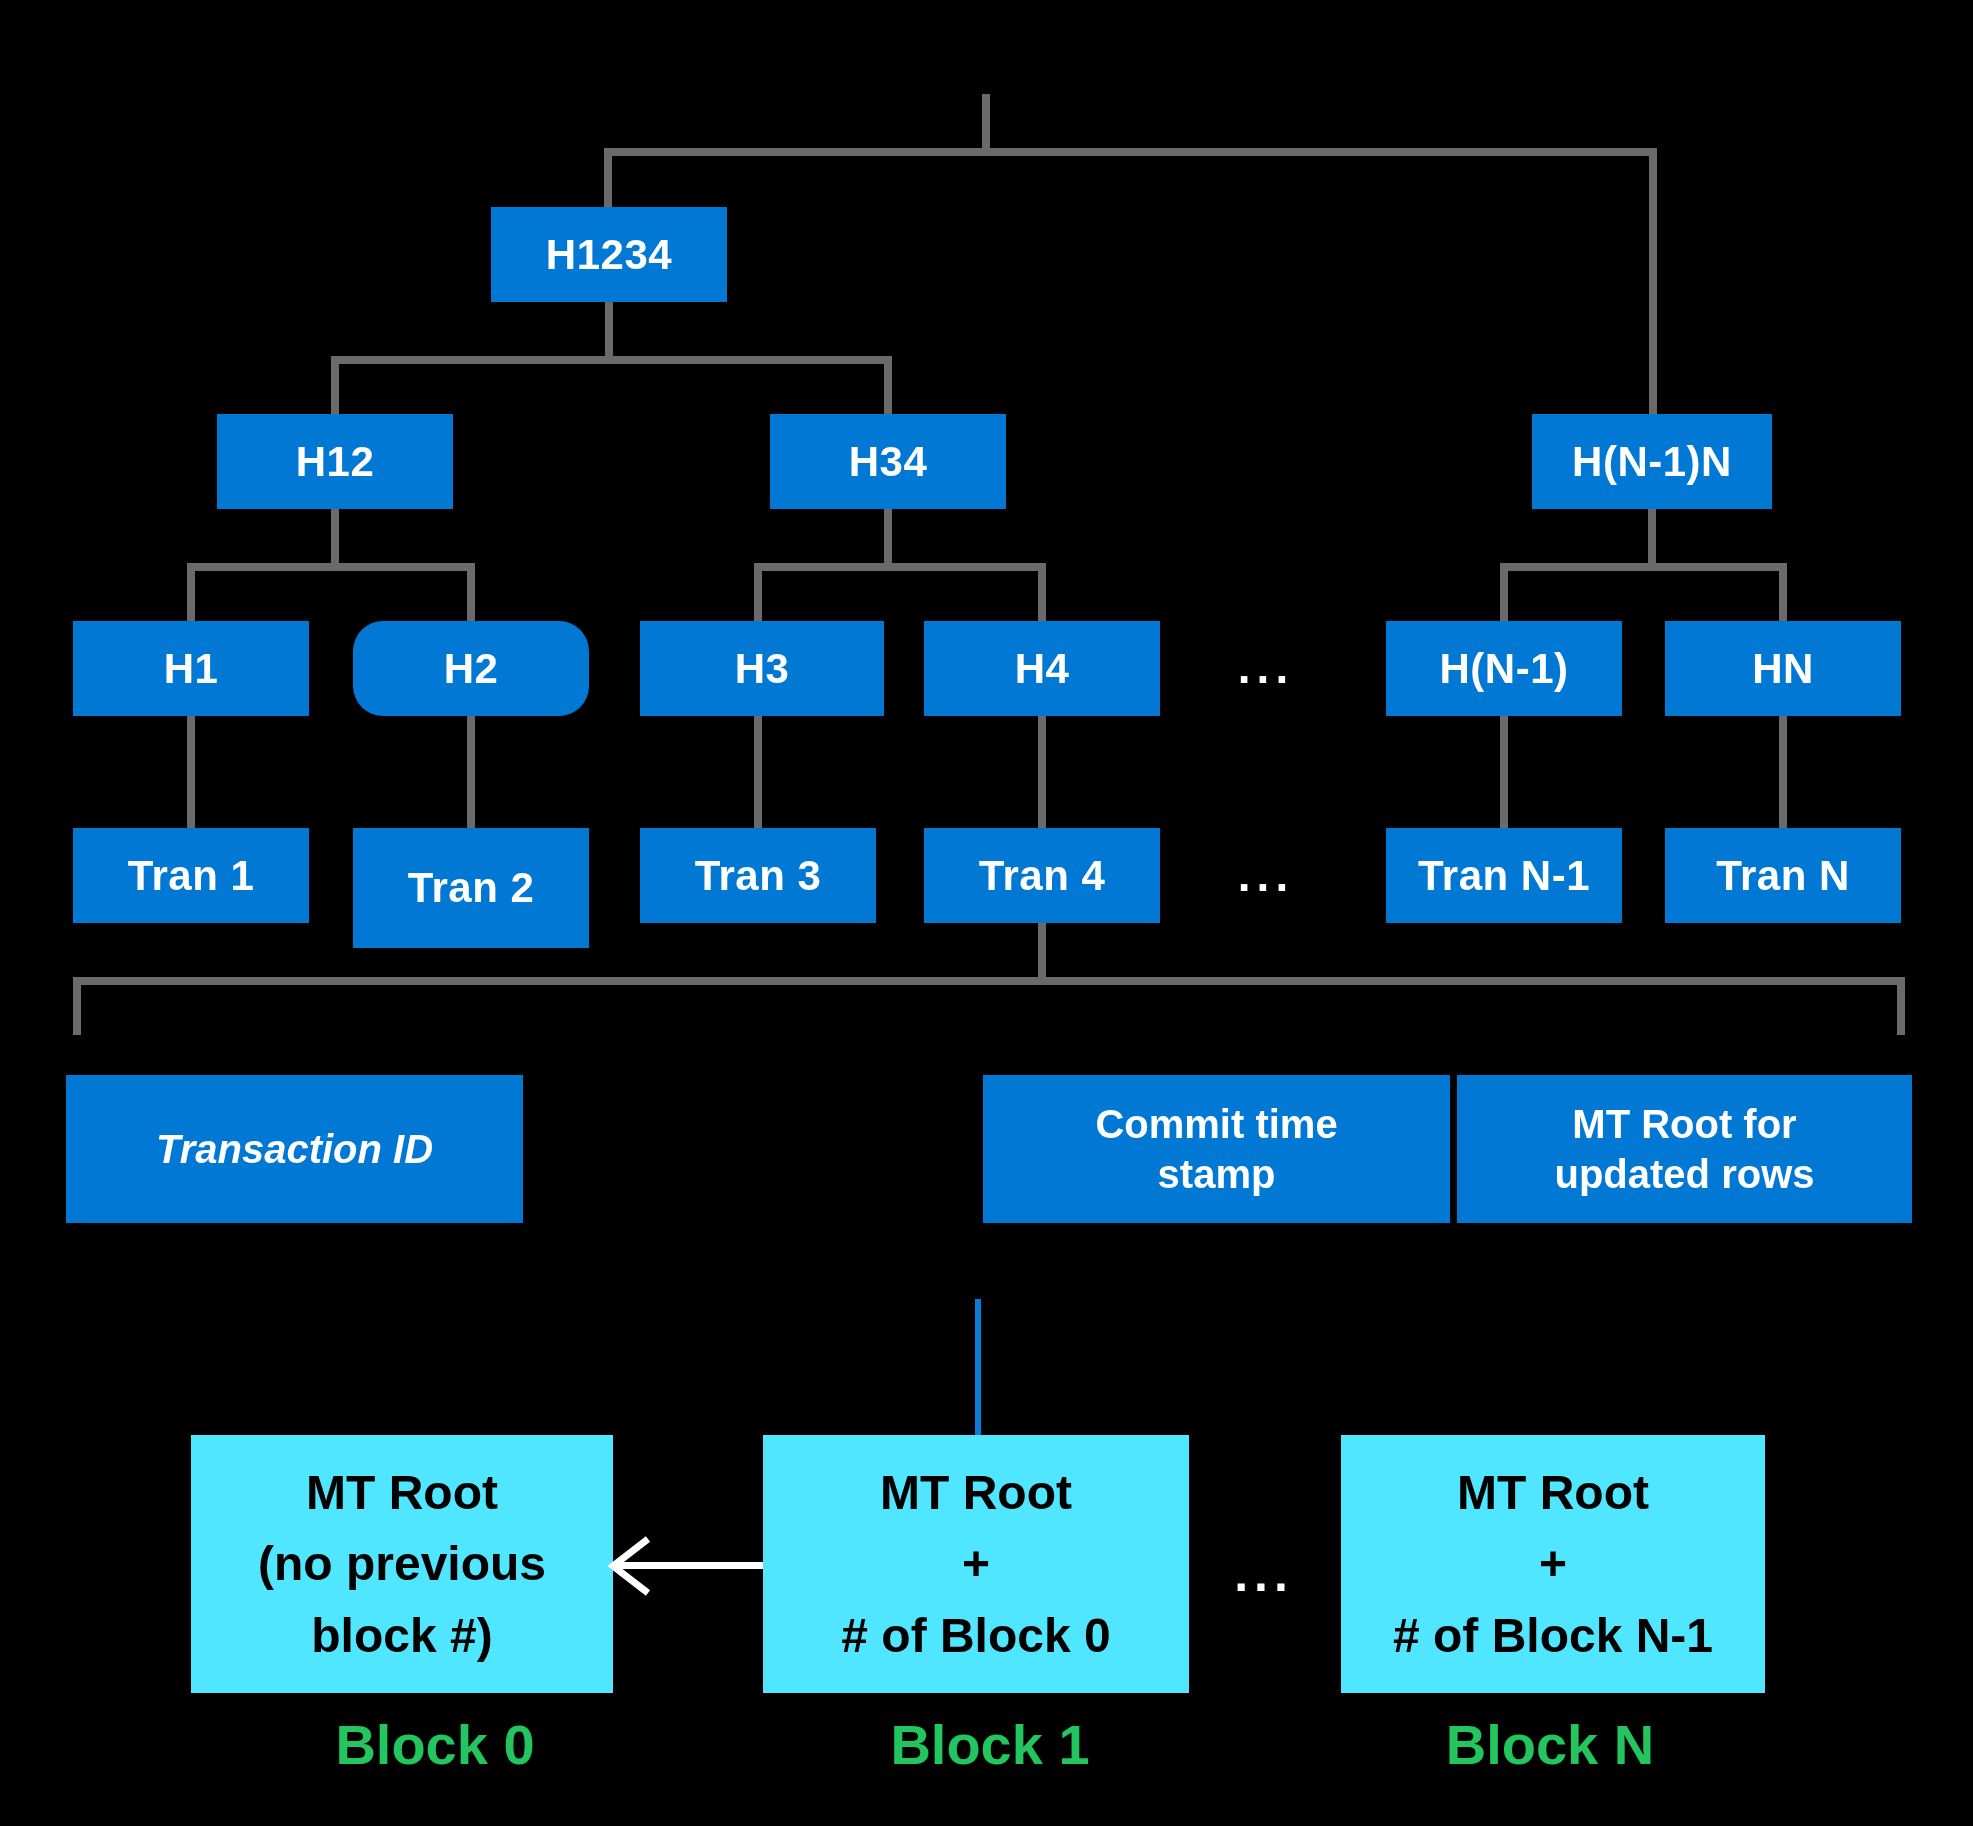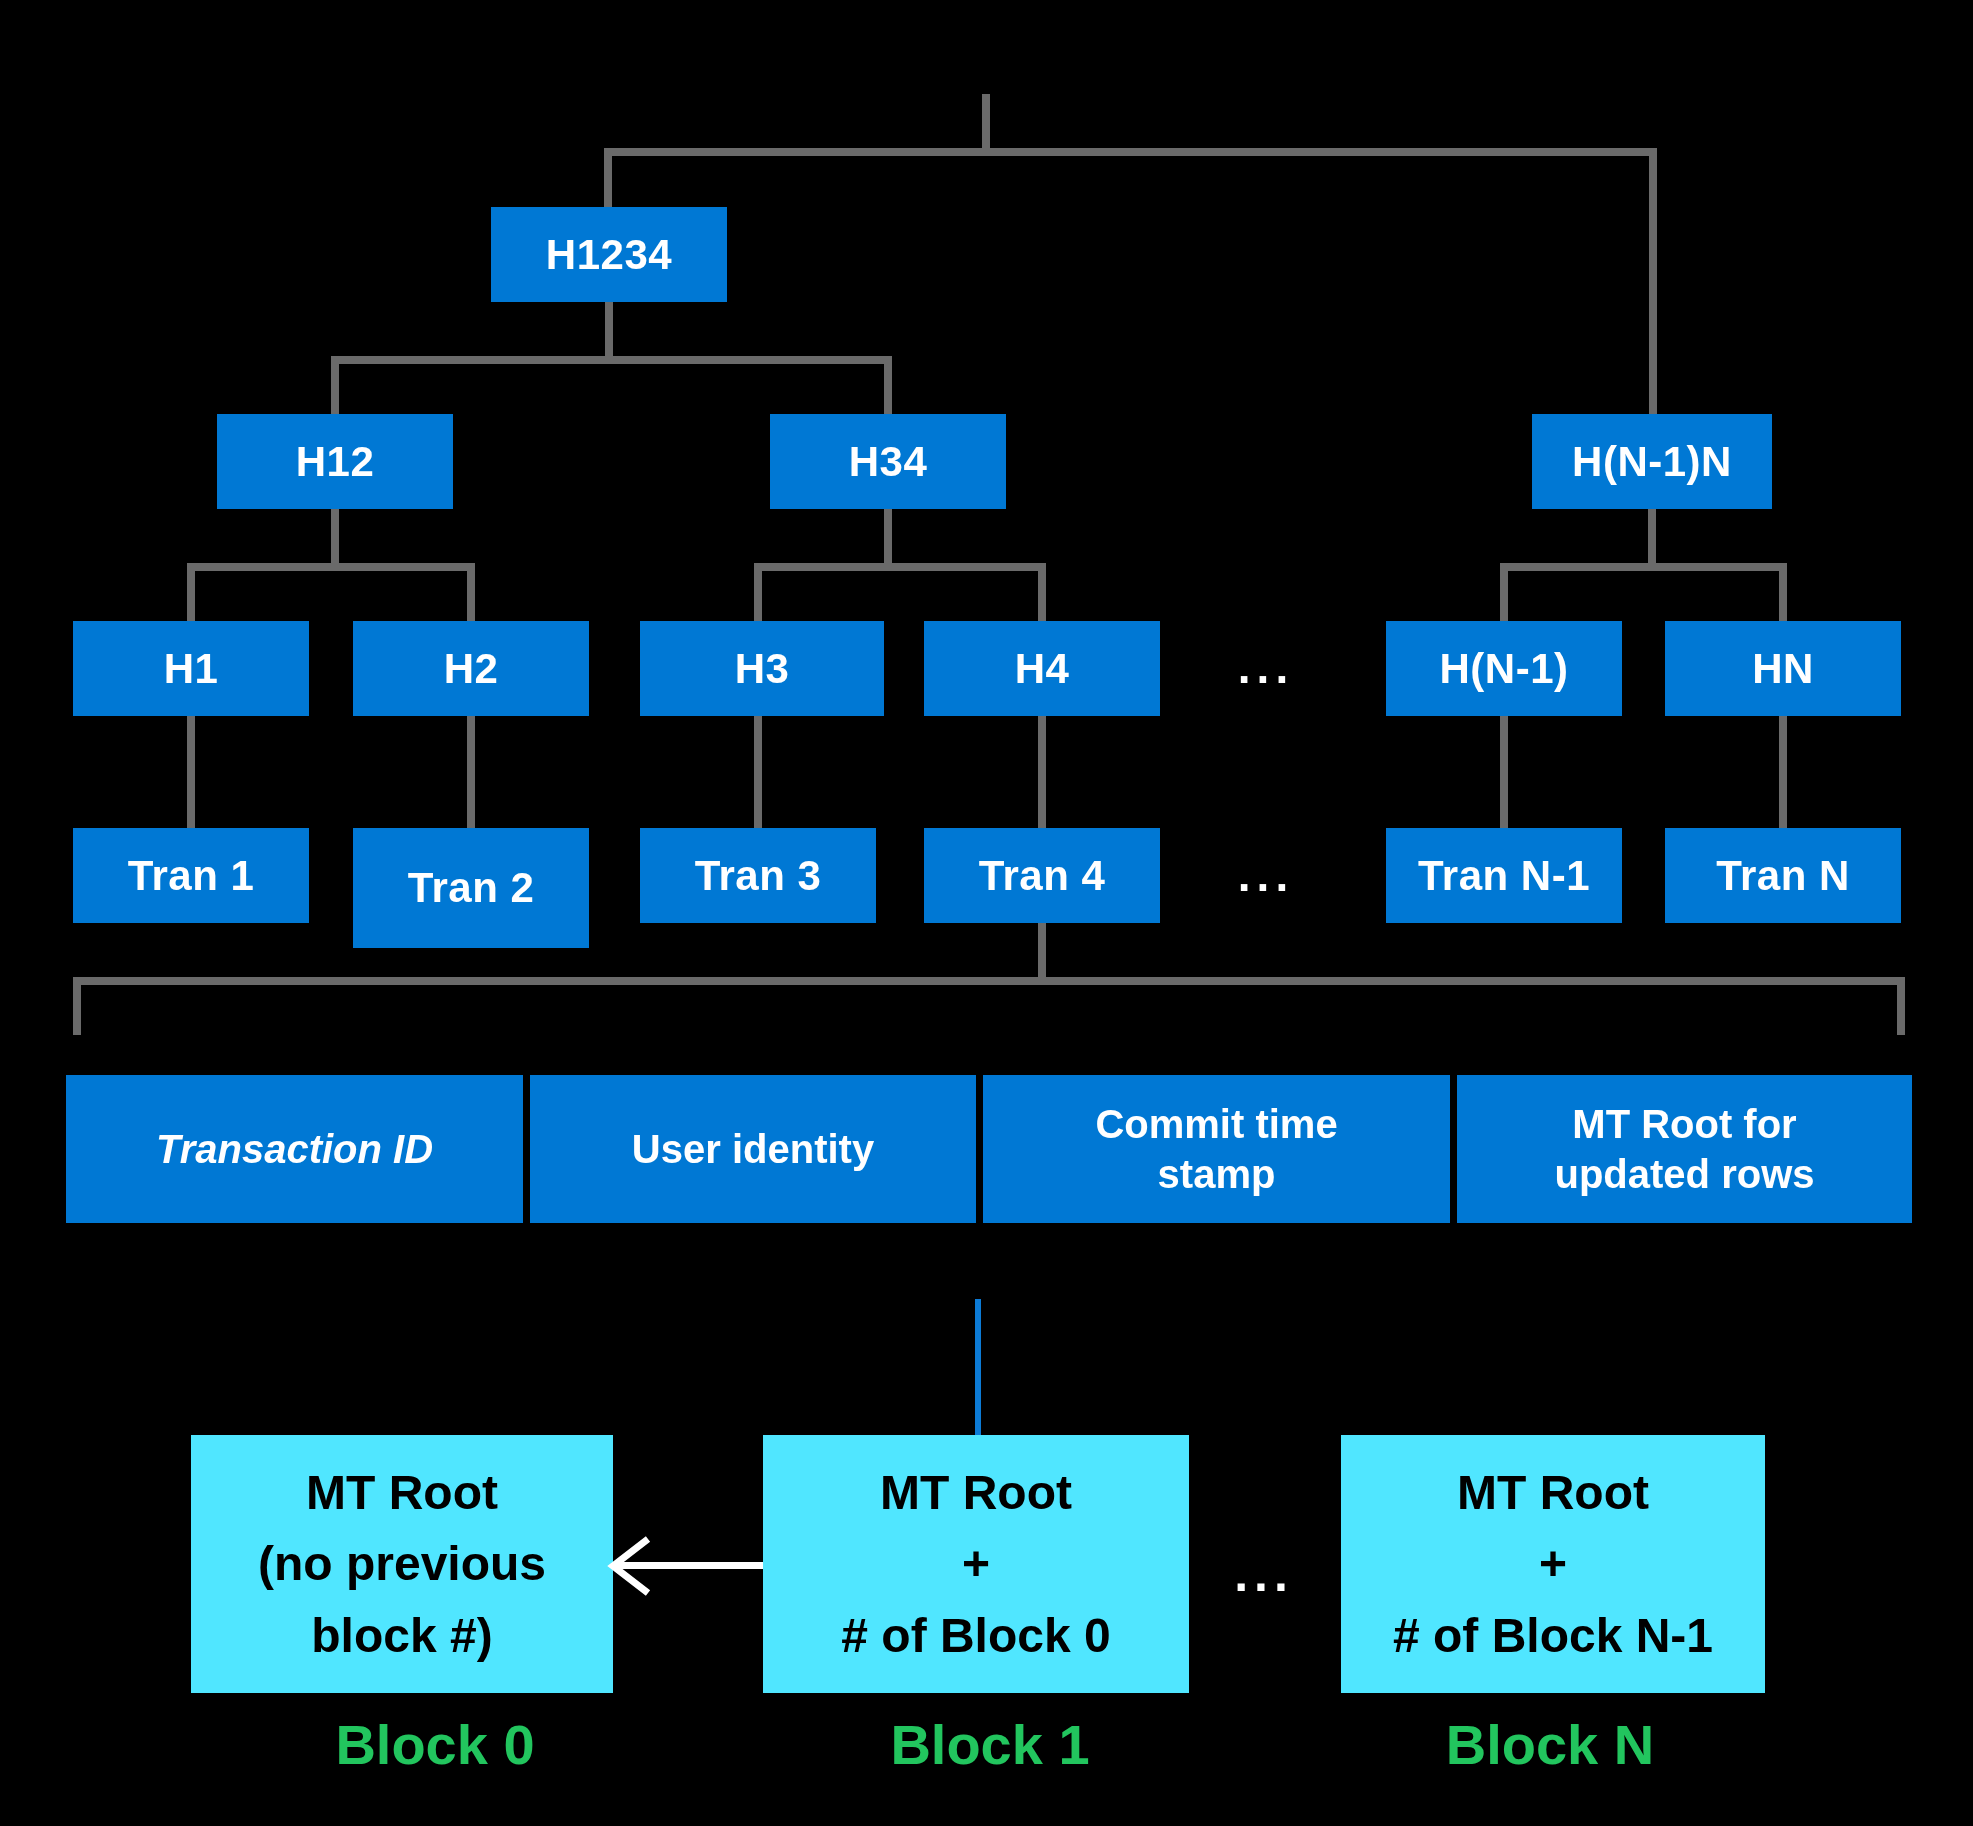--- a/index.html
+++ b/index.html
@@ -116,37 +116,36 @@
   <div class="gline" style="left:73px; top:977px; width:8px; height:58px;"></div>
   <div class="gline" style="left:1897px; top:977px; width:8px; height:58px;"></div>
 
   <div class="node" style="left:491px; top:207px; width:236px; height:95px;">H1234</div>
 
   <div class="node" style="left:217px; top:414px; width:236px; height:95px;">H12</div>
   <div class="node" style="left:770px; top:414px; width:236px; height:95px;">H34</div>
   <div class="node" style="left:1532px; top:414px; width:240px; height:95px;">H(N-1)N</div>
 
   <div class="node" style="left:73px; top:621px; width:236px; height:95px;">H1</div>
-  <div class="node" style="left:353px; top:621px; width:236px; height:95px;">H2</div>
+  <div class="node" style="left:353px; top:621px; width:236px; height:95px;border-radius:30px;">H2</div>
   <div class="node" style="left:640px; top:621px; width:244px; height:95px;">H3</div>
   <div class="node" style="left:924px; top:621px; width:236px; height:95px;">H4</div>
   <div class="dots" style="left:1226px; top:640px;">...</div>
   <div class="node" style="left:1386px; top:621px; width:236px; height:95px;">H(N-1)</div>
   <div class="node" style="left:1665px; top:621px; width:236px; height:95px;">HN</div>
 
   <div class="node" style="left:73px; top:828px; width:236px; height:95px;">Tran 1</div>
   <div class="node" style="left:353px; top:828px; width:236px; height:120px;">Tran 2</div>
   <div class="node" style="left:640px; top:828px; width:236px; height:95px;">Tran 3</div>
   <div class="node" style="left:924px; top:828px; width:236px; height:95px;">Tran 4</div>
   <div class="dots" style="left:1226px; top:848px;">...</div>
   <div class="node" style="left:1386px; top:828px; width:236px; height:95px;">Tran N-1</div>
   <div class="node" style="left:1665px; top:828px; width:236px; height:95px;">Tran N</div>
 
   <div class="tcell" style="left:66px; width:457px;font-style:italic;">Transaction ID</div>
-  <div class="tcell" style="left:530px; width:446px;">User identity</div>
   <div class="tcell" style="left:983px; width:467px;">Commit time
 stamp</div>
   <div class="tcell" style="left:1457px; width:455px;">MT Root for
 updated rows</div>
 
   <div class="bluedrop" style="left:975px; top:1299px; width:6px; height:136px;"></div>
 
   <div class="blockbox" style="left:191px; width:422px;">MT Root
 (no previous
 block #)</div>

